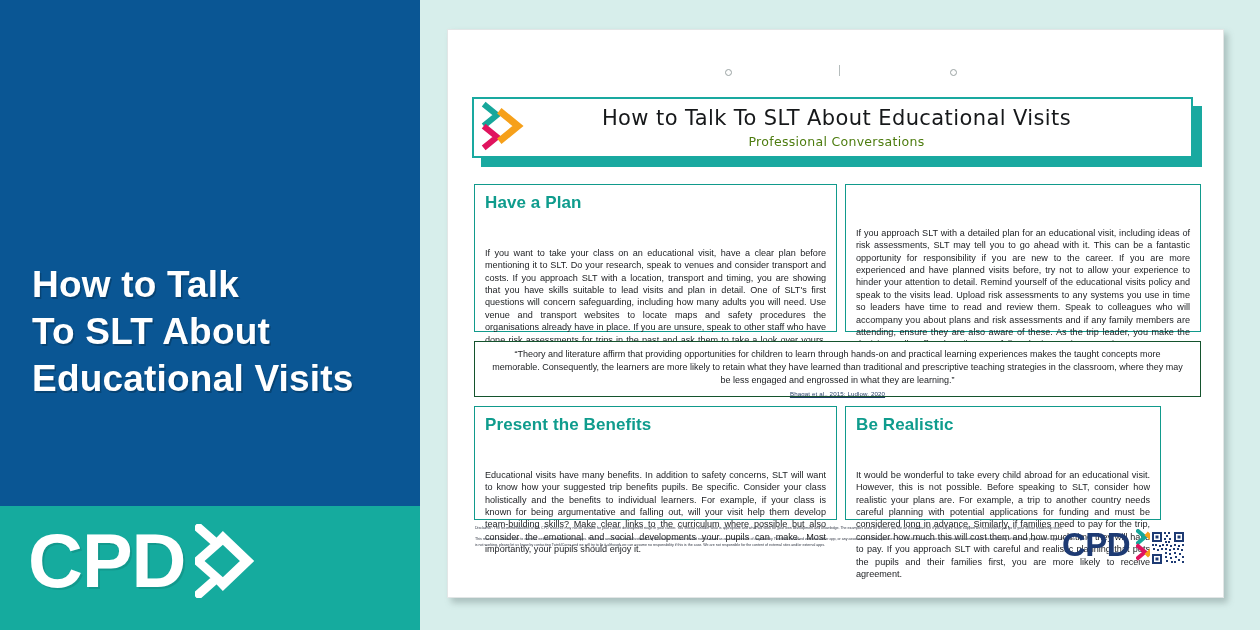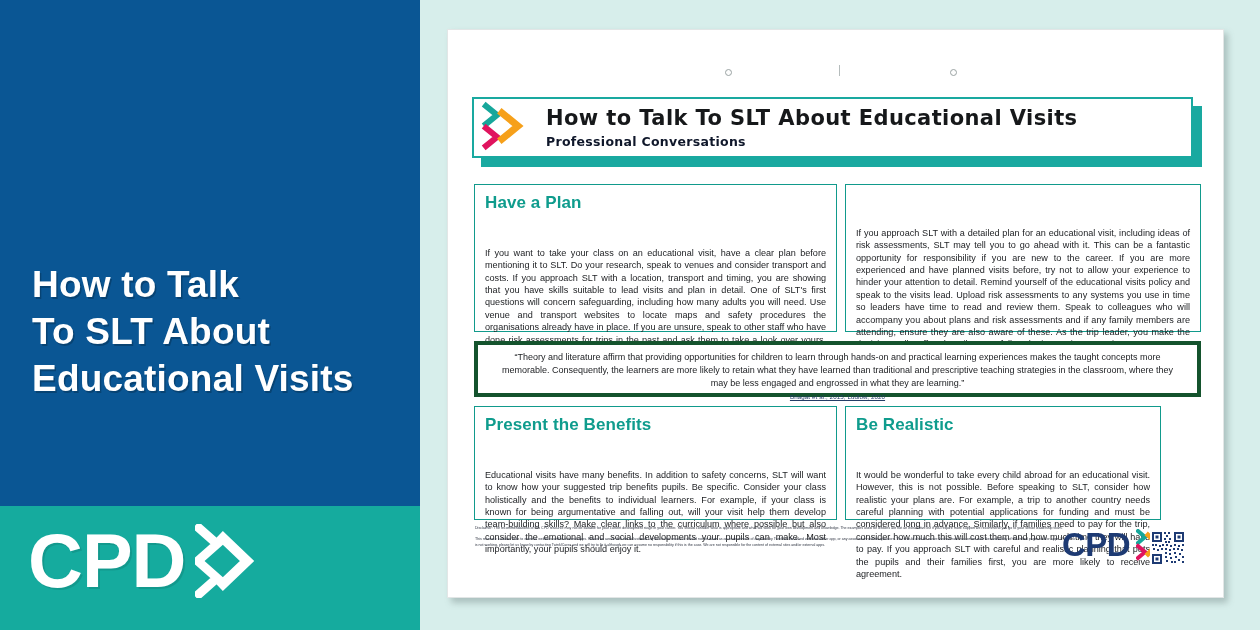--- a/index.html
+++ b/index.html
@@ -69,28 +69,28 @@
   .hdr-shadow {
     position: absolute; left: 9px; top: 9px; width: 721px; height: 61px;
     background: #19a9a0;
   }
   .hdr-box {
     position: absolute; left: 0; top: 0; width: 721px; height: 61px;
     background: #ffffff; border: 2px solid #19a9a0;
     display: flex; align-items: center;
   }
   .hdr-logo { width: 66px; height: 56px; margin-left: 6px; flex: 0 0 auto; position: relative; }
-  .hdr-titles { flex: 1; text-align: left; padding-right: 64px; font-weight: bold; }
+  .hdr-titles { flex: 1; text-align: center; padding-right: 64px; }
   .doc-title {
     font-family: "DejaVu Sans", sans-serif;
     font-size: 21px; color: #16181a; letter-spacing: .4px; line-height: 1.2;
   }
   .doc-subtitle {
     font-family: "DejaVu Sans", sans-serif;
-    font-size: 12.5px; color: #0f172a; letter-spacing: .3px; margin-top: 3px;
+    font-size: 12.5px; color: #4d7c0f; letter-spacing: .3px; margin-top: 3px;
   }
 
   
   .box {
     position: absolute; background: #ffffff;
     border: 1.6px solid #119a8c;
     padding: 8px 10px 6px 10px;
   }
   .box-title {
     color: #0f9c8d; font-size: 17px; font-weight: bold;
@@ -102,21 +102,21 @@
   }
 
   .box-tl { left: 26px; top: 154px; width: 363px; height: 148px; }
   .box-tr { left: 397px; top: 154px; width: 356px; height: 148px; }
   .box-bl { left: 26px; top: 376px; width: 363px; height: 114px; }
   .box-br { left: 397px; top: 376px; width: 316px; height: 114px; }
 
   
   .quote-box {
     position: absolute; left: 26px; top: 311px; width: 727px; height: 56px;
-    background: #ffffff; border: 4px solid #14532d;
+    background: #ffffff; border: 1px solid #14532d;
     padding: 6px 16px 4px 16px; text-align: center;
   }
   .quote-text { font-size: 9px; line-height: 1.45; color: #1b1d20; }
   .quote-cite {
     margin-top: 3px; font-size: 6.2px; color: #243d66;
     text-decoration: underline; letter-spacing: .1px;
   }
 
   
   .disclaimer { position: absolute; left: 27px; top: 496px; width: 600px; }

